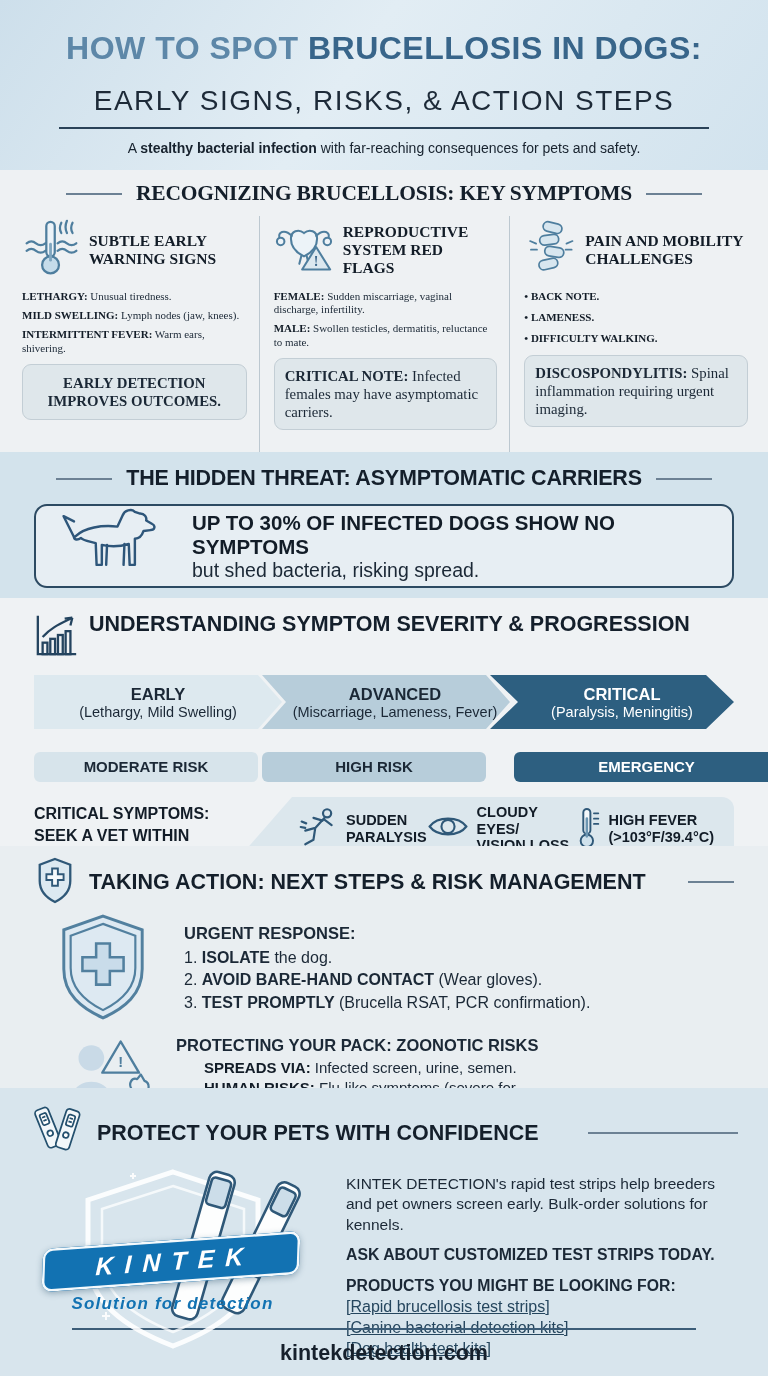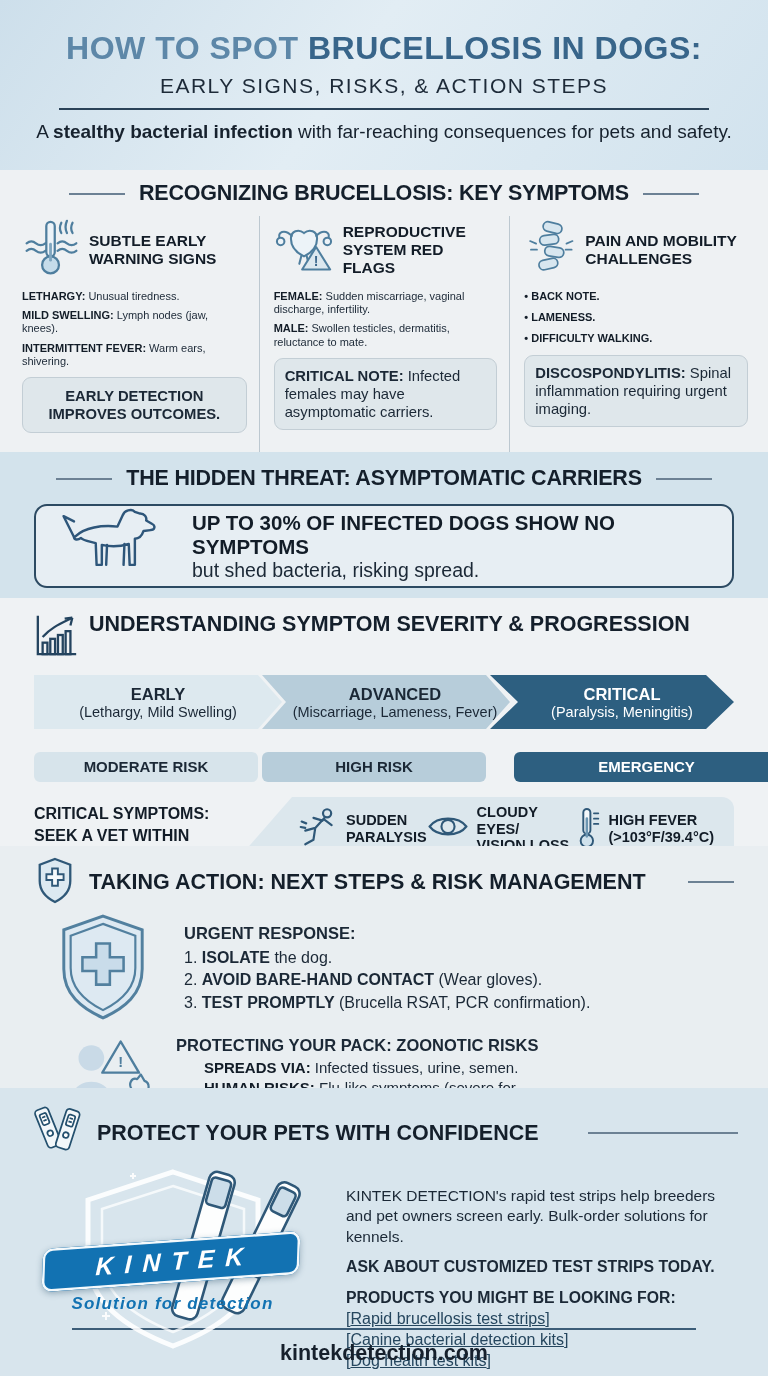--- a/index.html
+++ b/index.html
@@ -5,32 +5,32 @@
   * { margin:0; padding:0; box-sizing:border-box; }
   html,body { width:768px; }
   body { font-family:"Liberation Sans", sans-serif; color:#1b2836; background:#e8eef2; }
   .page { position:relative; width:768px; height:1376px; overflow:hidden; }
 
   
   .decor { position:absolute; opacity:.45; pointer-events:none; }
 
   
   .band-header { position:relative; height:170px; background:linear-gradient(125deg,#cddfeb 0%,#e2edf4 45%,#d2e3ee 100%); text-align:center; padding-top:30px; }
-  .band-symptoms { position:relative; height:282px; background:#eef1f3; padding-top:11px; }
+  .band-symptoms { position:relative; height:282px; background:#eef1f3; padding-top:11px;font-family:Liberation Serif, serif; }
   .band-threat { position:relative; height:146px; background:#d3e3ec; padding-top:14px; }
   .band-severity { position:relative; height:248px; background:#eff2f4; padding:14px 34px 0; }
   .band-action { position:relative; height:242px; background:#e9eef1; padding:10px 34px 0; }
   .band-promo { position:relative; height:288px; background:#d8e5ed; padding:14px 30px 0; }
 
   
   .title1 { font-size:32px; font-weight:600; letter-spacing:.5px; color:#5d87a8; }
   .title1 b { color:#38658a; font-weight:800; }
-  .title2 { font-size:21px; font-weight:400; letter-spacing:1.5px; color:#1d2a38; margin-top:7px; }
+  .title2 { font-size:28px; font-weight:400; letter-spacing:1.5px; color:#1d2a38; margin-top:18px; }
   .title-divider { width:650px; height:2px; background:#2a4258; margin:10px auto 9px; }
-  .subtitle { font-size:19px; color:#17222e;margin-top:11px; }
+  .subtitle { font-size:14px; color:#17222e;margin-top:11px; }
 
   
   .sec-head { display:flex; align-items:center; justify-content:center; gap:14px; }
   .sec-head h2 { font-size:21.5px; font-weight:700; letter-spacing:-.2px; color:#141f2b; white-space:nowrap; }
   .hline { height:2px; background:#6c8194; width:56px; flex:none; }
   .icon-head { display:flex; align-items:center; gap:13px; }
   .icon-head h2 { font-size:21.5px; font-weight:700; color:#141f2b; white-space:nowrap; }
   .dash-right { height:2px; background:#6c8194; margin-left:auto; }
 
   
@@ -83,21 +83,21 @@
   .zoo-item { font-size:15px; line-height:1.32; }
   .zoo-item b { color:#121c27;margin-left:28px; }
 
   
   .promo-body { display:flex; margin-top:2px; }
   .logo-block { position:relative; width:310px; height:186px; flex:none; }
   .kintek-box { position:absolute; left:12px; top:74px; width:258px; background:#1272b2; border-radius:10px; padding:7px 0; text-align:center; transform:rotate(-4deg) skewX(-6deg); box-shadow:inset 0 0 0 2.5px #f4f9fc, 0 2px 6px rgba(20,60,90,.35); z-index:3; }
   .kintek-box span { color:#fff; font-weight:800; font-style:italic; font-size:25px; letter-spacing:11px; padding-left:8px; }
   .kintek-tagline { position:absolute; left:0; top:128px; width:285px; text-align:center; color:#1272b2; font-weight:700; font-style:italic; font-size:17px; letter-spacing:1.2px; z-index:3; }
   .promo-text { flex:1; padding-left:6px; padding-top:8px; font-size:15.5px; }
-  .promo-desc { line-height:1.32;margin-top:12px; }
+  .promo-desc { line-height:1.32; }
   .promo-cta { font-weight:800; margin-top:11px; font-size:15.8px; }
   .products-title { font-weight:800; margin-top:13px; font-size:15.8px; }
   .product-line { margin-top:3px; font-size:16px; color:#25465e; }
   .product-line a { color:#25465e;margin-top:39px; }
   .footer-divider { position:absolute; left:72px; right:72px; bottom:46px; height:2px; background:#3c5d78; }
   .footer-url { position:absolute; left:0; bottom:10px; width:100%; text-align:center; font-weight:700; font-size:21.5px; color:#16202c; }
 </style>
 </head>
 <body>
 
@@ -382,21 +382,21 @@
           <path d="M66 6 L86 40 L46 40 Z" fill="none" stroke="#4e7e9e" stroke-width="2.6" stroke-linejoin="round"></path>
           <text x="66" y="34" font-size="16" font-weight="bold" fill="#4e7e9e" text-anchor="middle">!</text>
           <g fill="none" stroke="#4e7e9e" stroke-width="2.4" stroke-linecap="round" stroke-linejoin="round">
             <path d="M64 92 C62 78 66 64 78 58 C74 52 78 45 84 47 L88 42 L92 49 C98 51 98 60 92 62 C96 70 98 80 96 92"></path>
             <path d="M80 72 L80 92 M64 86 q-7 3 -9 -3"></path>
           </g>
         </svg>
       </span>
       <div>
         <div class="zoo-title">PROTECTING YOUR PACK: ZOONOTIC RISKS</div>
-        <div class="zoo-item"><b>SPREADS VIA:</b><span> Infected tissues, urine, semen.</span></div>
+        <div class="zoo-item"><b>SPREADS VIA:</b><span> Infected screen, urine, semen.</span></div>
         <div class="zoo-item"><b>HUMAN RISKS:</b><span> Flu-like symptoms (severe for pregnant/immunocompromised).</span></div>
         <div class="zoo-item"><b>PREVENTION:</b><span> Disinfect (1:32 bleach), wash hands.</span></div>
       </div>
     </div>
   </div>
 
   <div class="band-promo">
     <div class="icon-head">
       <span>
         <svg width="54" height="58" viewBox="0 0 62 66">

